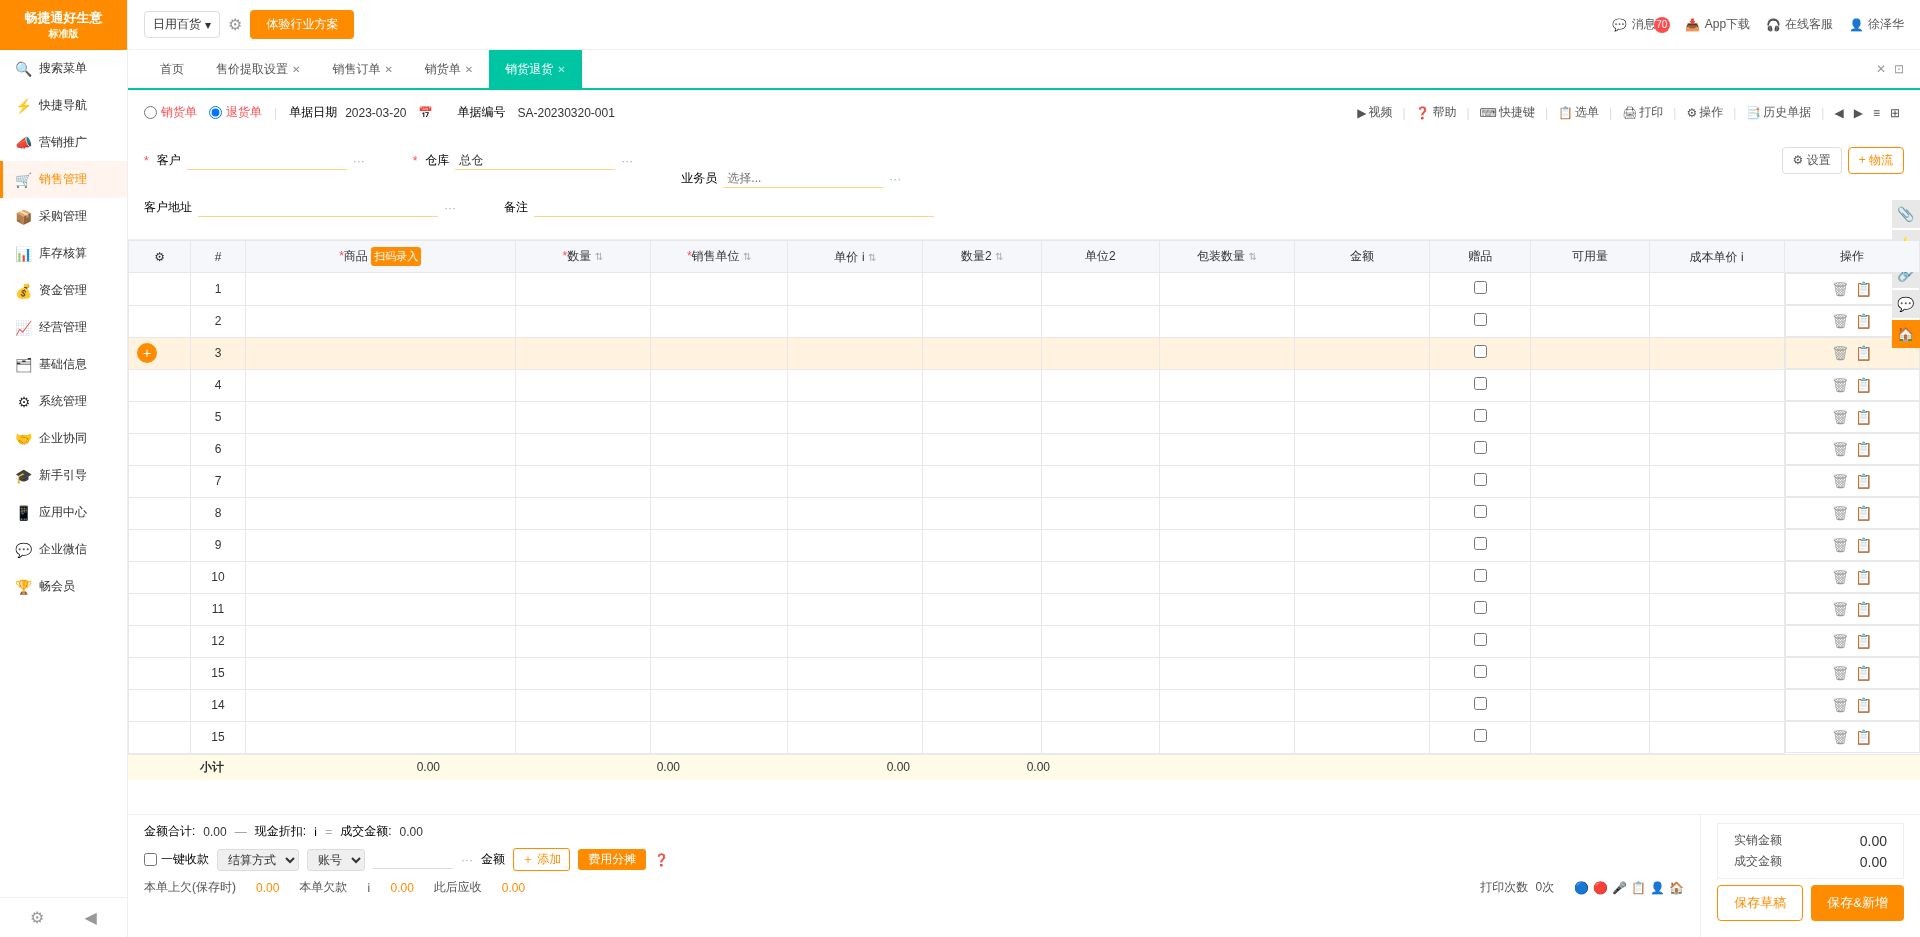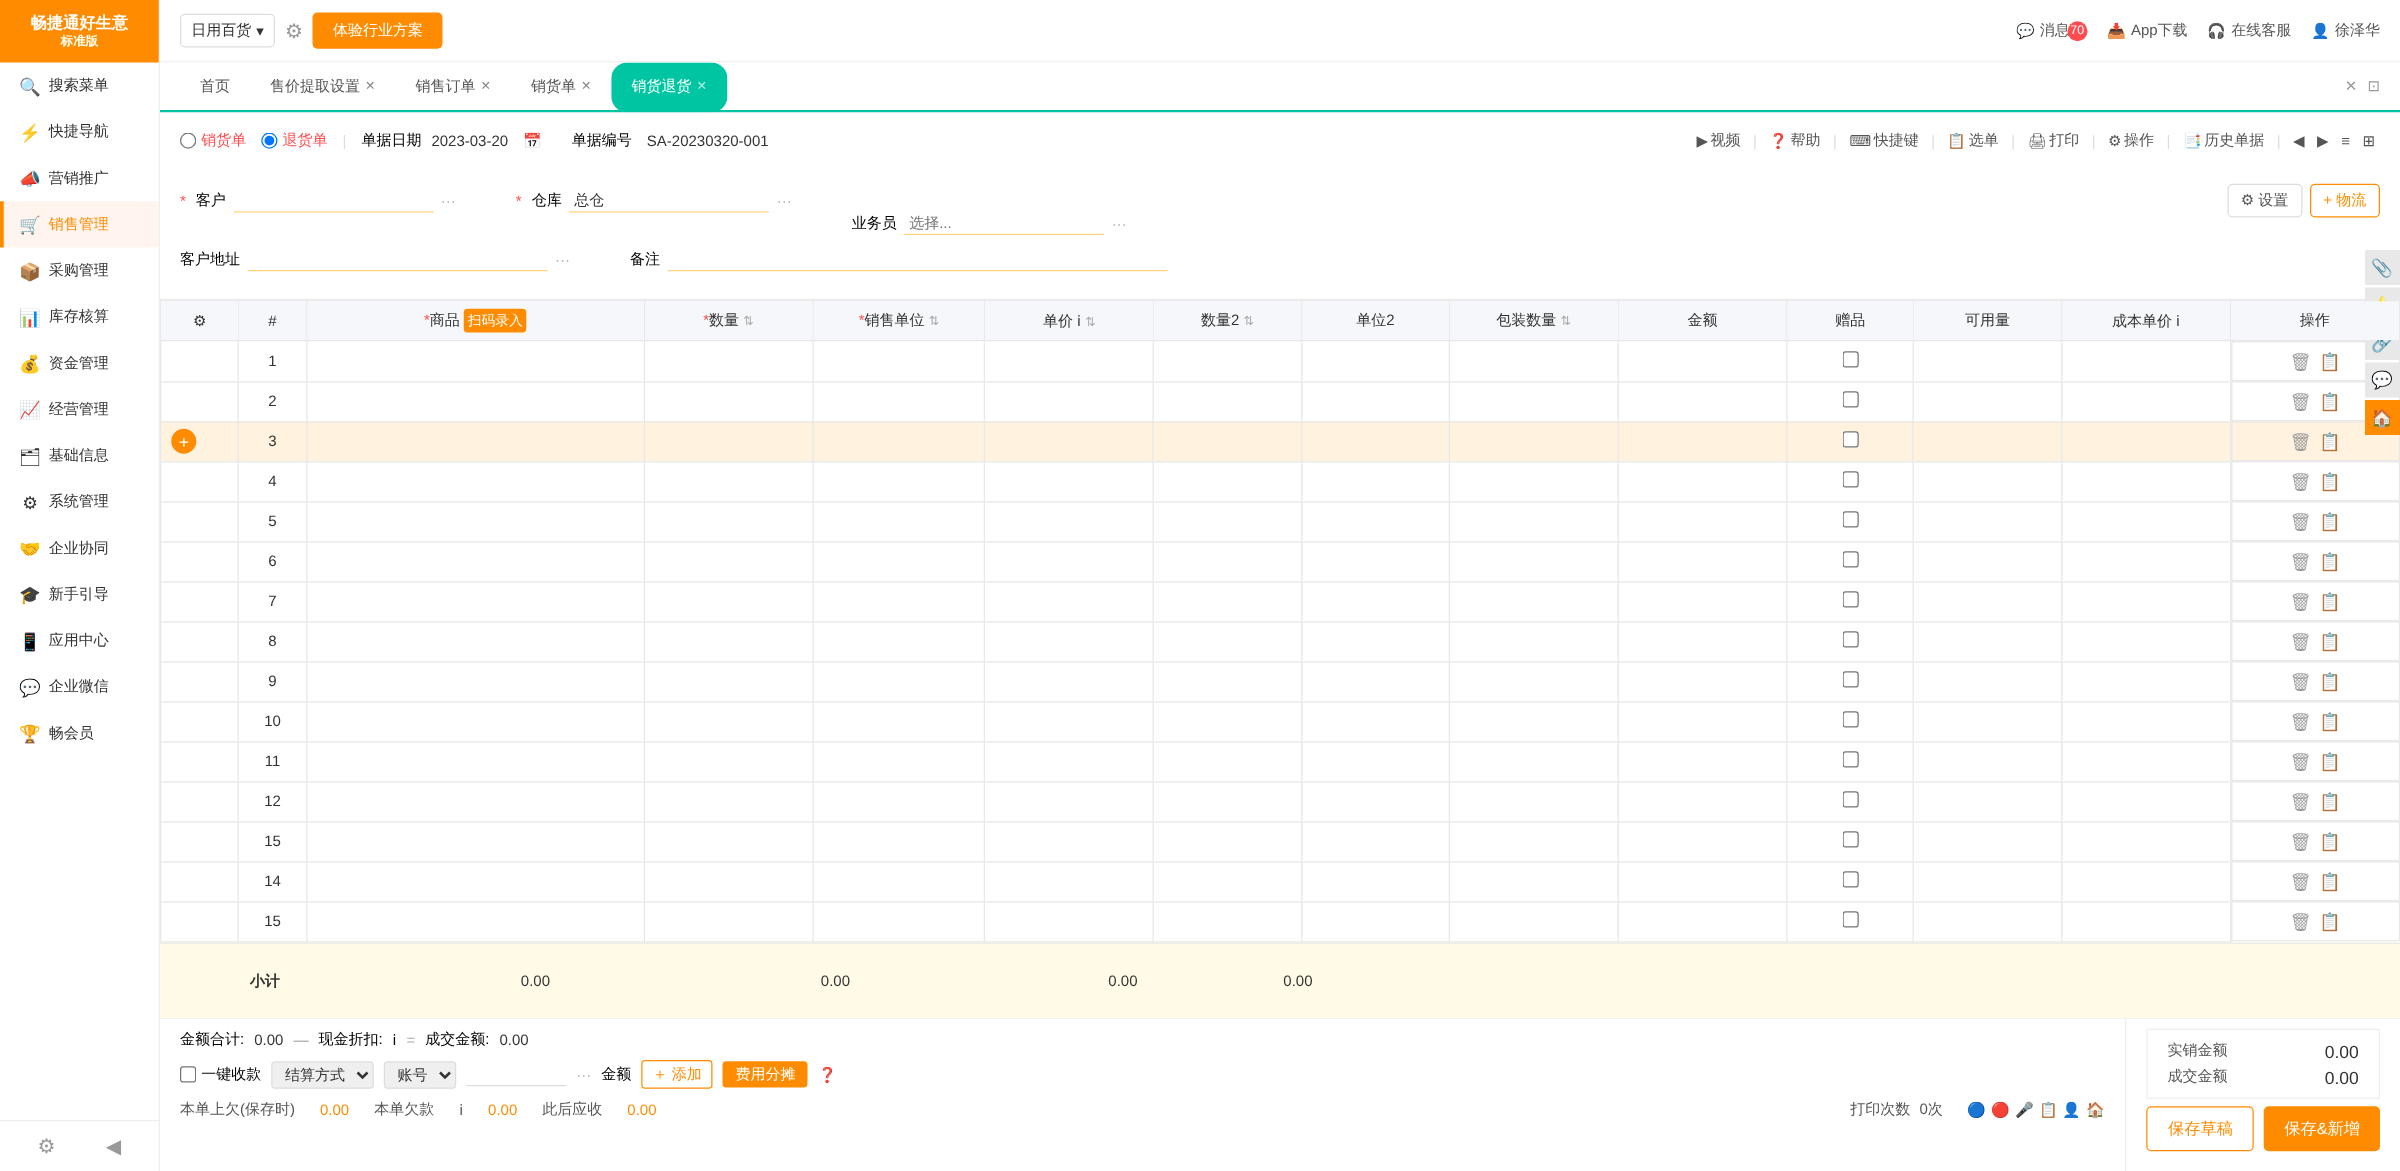--- a/index.html
+++ b/index.html
@@ -59,21 +59,21 @@
     .data-table .row-active td { background: #fff3e0; }
     .data-table .row-active td:first-child { }
     .row-num { color: #999; text-align: center; width: 30px; }
     .th-req { color: #ff4d4f; }
     .th-sort { color: #aaa; cursor: pointer; font-size: 10px; }
     .scan-btn { background: #ff8c00; color: #fff; border: none; border-radius: 3px; padding: 2px 3px; cursor: pointer; font-size: 11px; }
     .checkbox-cell { text-align: center; }
     .action-btns { display: flex; gap: 6px; align-items: center; justify-content: center; }
     .action-btn { background: none; border: none; cursor: pointer; color: #999; font-size: 14px; }
     .add-row-btn { background: #ff8c00; color: #fff; border: none; border-radius: 50%; width: 20px; height: 20px; cursor: pointer; font-size: 14px; line-height: 1; display: flex; align-items: center; justify-content: center; }
-    .table-footer { background: #fffbe6; display: flex; align-items: center; padding: 22px 8px; border-top: 1px solid #e8e8e8; font-size: 12px; color: #333; }
+    .table-footer { background: #fffbe6; display: flex; align-items: center; padding: 4px 8px; border-top: 1px solid #e8e8e8; font-size: 12px; color: #333; }
     .footer-val { min-width: 80px; text-align: right; color: #333; }
     .bottom-row1 { display: flex; align-items: center; gap: 8px; margin-bottom: 8px; }
     .bottom-dash { color: #999; }
     .bottom-row2 { display: flex; align-items: center; gap: 8px; }
     .bottom-checkbox { display: flex; align-items: center; gap: 4px; cursor: pointer; }
     .bottom-select { border: 1px solid #ddd; border-radius: 3px; padding: 2px 6px; font-size: 12px; color: #333; }
     .bottom-input { border: none; border-bottom: 1px solid #ddd; padding: 2px 4px; width: 80px; font-size: 12px; }
     .btn-add-fee { background: none; border: 1px solid #ff8c00; color: #ff8c00; border-radius: 3px; padding: 2px 8px; cursor: pointer; font-size: 12px; }
     .btn-fee-split { background: #ff8c00; color: #fff; border: none; border-radius: 3px; padding: 2px 10px; cursor: pointer; font-size: 12px; }
     .status-row { display: flex; align-items: center; gap: 20px; font-size: 12px; color: #555; }
@@ -103,21 +103,21 @@
     .col-price { width: 80px; }
     .col-qty2 { width: 70px; }
     .col-unit2 { width: 70px; }
     .col-pkg { width: 80px; }
     .col-amount { width: 80px; }
     .col-gift { width: 60px; }
     .col-avail { width: 70px; }
     .col-costprice { width: 80px; }
     .col-action { width: 80px; }
 
-    .teal-tab { background: #00c5a3 !important; color: #fff !important; border-radius: 13px; }
+    .teal-tab { background: #00c5a3 !important; color: #fff !important; }
 
     
     .toolbar-icons { display: flex; align-items: center; gap: 2px; color: #555; font-size: 12px; }
     .toolbar-icons .ti { display: flex; align-items: center; gap: 2px; cursor: pointer; padding: 2px 4px; }
     .separator { color: #ddd; margin: 0 4px; }
   </style>
 </head>
 <body>
 
 <div class="sidebar">

